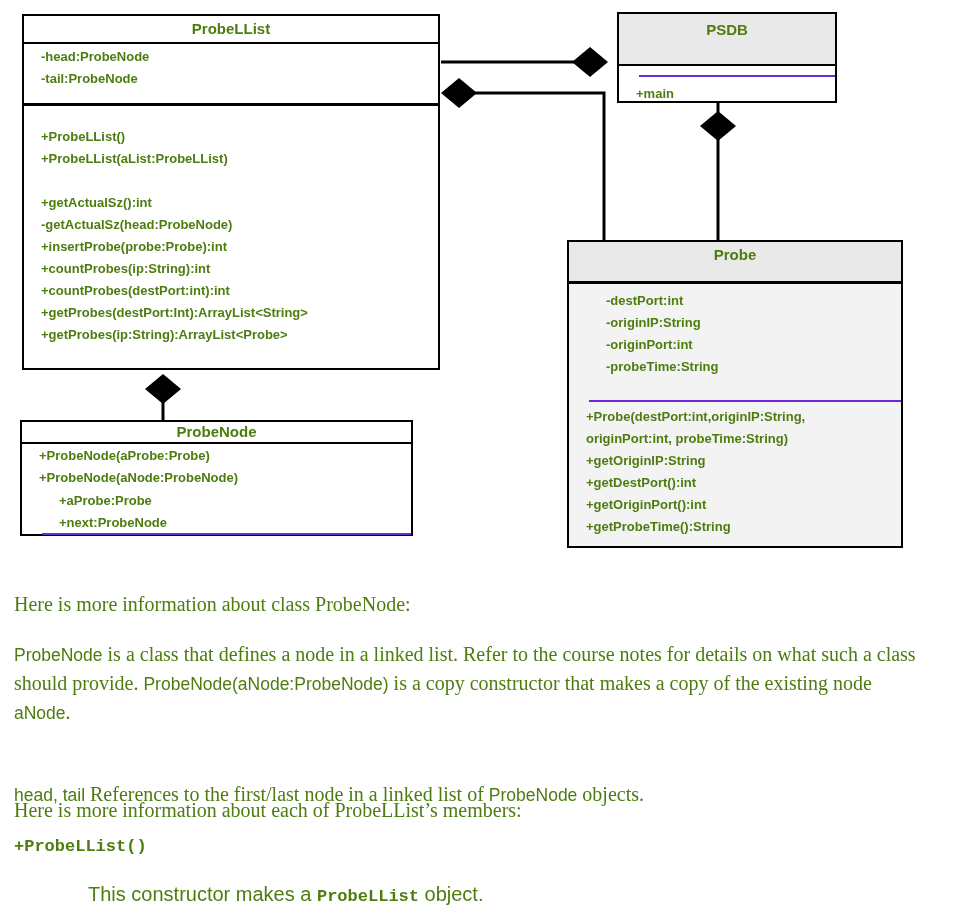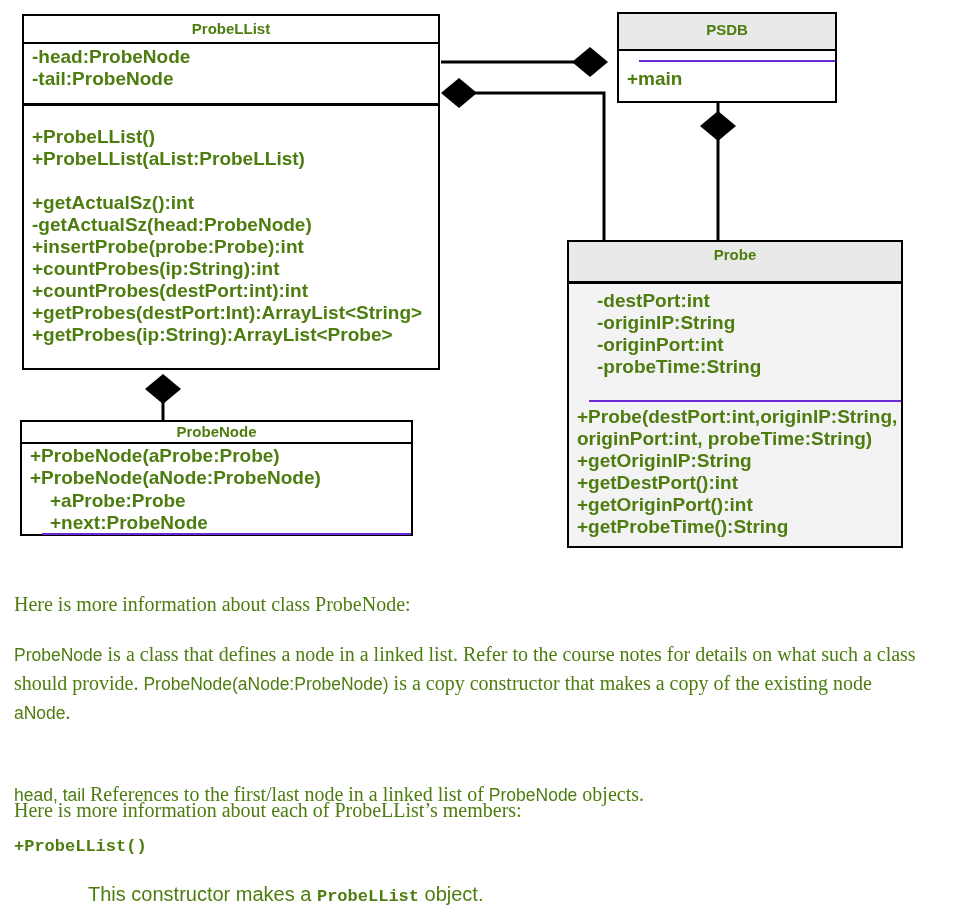--- a/index.html
+++ b/index.html
@@ -3,21 +3,21 @@
 <meta charset="utf-8">
 <style>
   html,body{margin:0;padding:0;background:#fff;}
   #canvas{position:relative;width:965px;height:913px;background:#fff;overflow:hidden;
           font-family:"Liberation Sans",sans-serif;color:#4d7c0f;}
   
   .cls{position:absolute;box-sizing:border-box;background:#fff;border:2px solid #000;
        font-family:"Liberation Sans",sans-serif;font-weight:bold;}
   .cls-title{box-sizing:border-box;text-align:center;font-size:15px;border-bottom:2px solid #000;}
   .cls-sec{box-sizing:border-box;}
-  .row{padding-left:8px;font-size:19px;line-height:22px;white-space:nowrap;min-height:22px;}
+  .row{padding-left:17px;font-size:13px;line-height:22px;white-space:nowrap;min-height:22px;}
   .sep3{border-bottom:3px solid #000;}
   .sep2{border-bottom:2px solid #6d28d9;margin-left:20px;}
   .gray-title{background:#e9e9e9;}
   .gray-body{background:#f3f3f3;}
   
   #connectors{position:absolute;left:0;top:0;pointer-events:none;}
   
   .tblock{position:absolute;font-family:"Liberation Serif",serif;font-size:20px;line-height:28px;}
   .th{font-weight:normal;}
   .sans{font-family:"Liberation Sans",sans-serif;font-size:17.5px;}
@@ -60,21 +60,21 @@
       <div class="row">-getActualSz(head:ProbeNode)</div>
       <div class="row">+insertProbe(probe:Probe):int</div>
       <div class="row">+countProbes(ip:String):int</div>
       <div class="row">+countProbes(destPort:int):int</div>
       <div class="row">+getProbes(destPort:Int):ArrayList&lt;String&gt;</div>
       <div class="row">+getProbes(ip:String):ArrayList&lt;Probe&gt;</div>
     </div>
   </div>
 
   <div class="cls" style="left:617px;top:12px;width:220px;height:91px">
-    <div class="cls-title gray-title" style="height:37px;line-height:32px">PSDB</div>
+    <div class="cls-title gray-title" style="height:52px;line-height:32px">PSDB</div>
     <div class="cls-sec sep2" style="height:11px"></div>
     <div class="cls-sec" style="padding-top:6px">
       <div class="row">+main</div>
     </div>
   </div>
 
   <div class="cls gray-body" style="left:567px;top:240px;width:336px;height:308px">
     <div class="cls-title gray-title" style="height:42px;line-height:26px;border-bottom-width:3px">Probe</div>
     <div class="cls-sec sep2" style="height:118px;padding-top:6px">
       <div class="row">-destPort:int</div>

